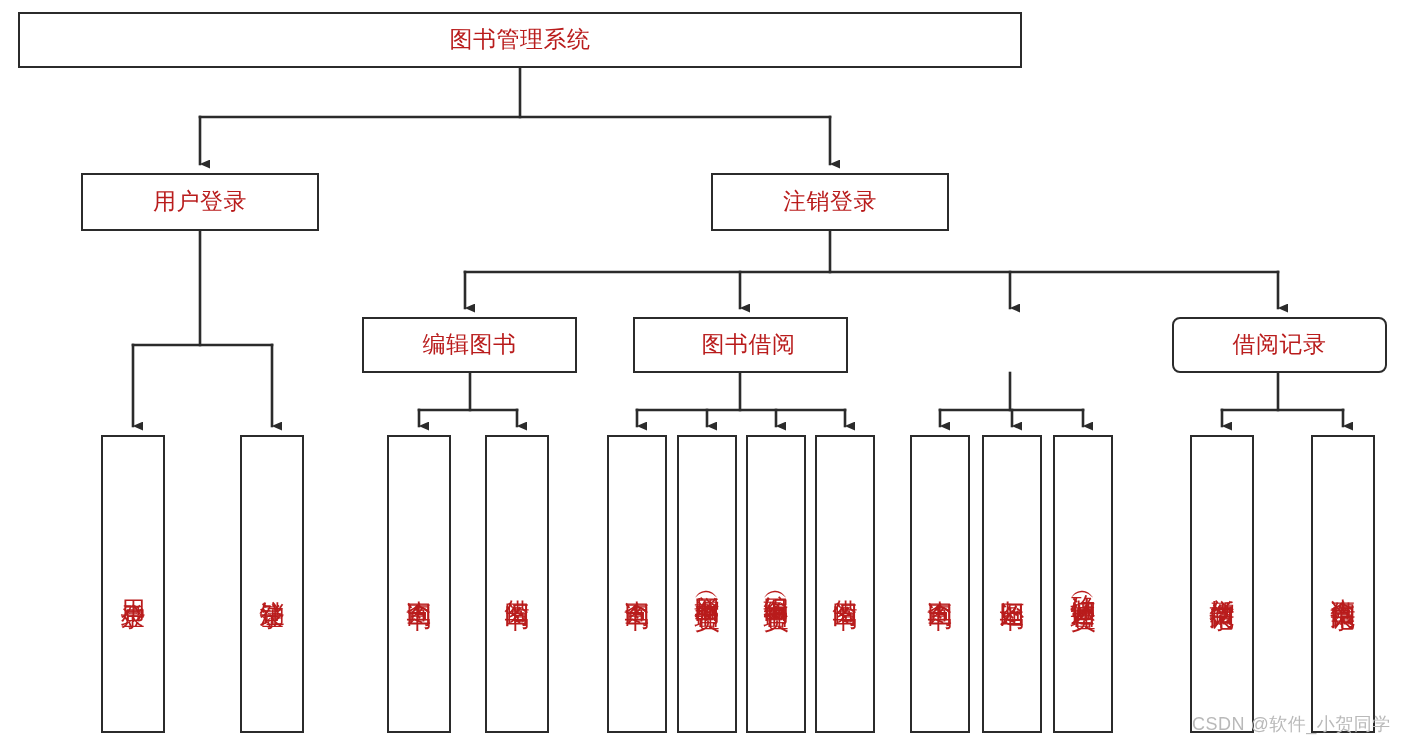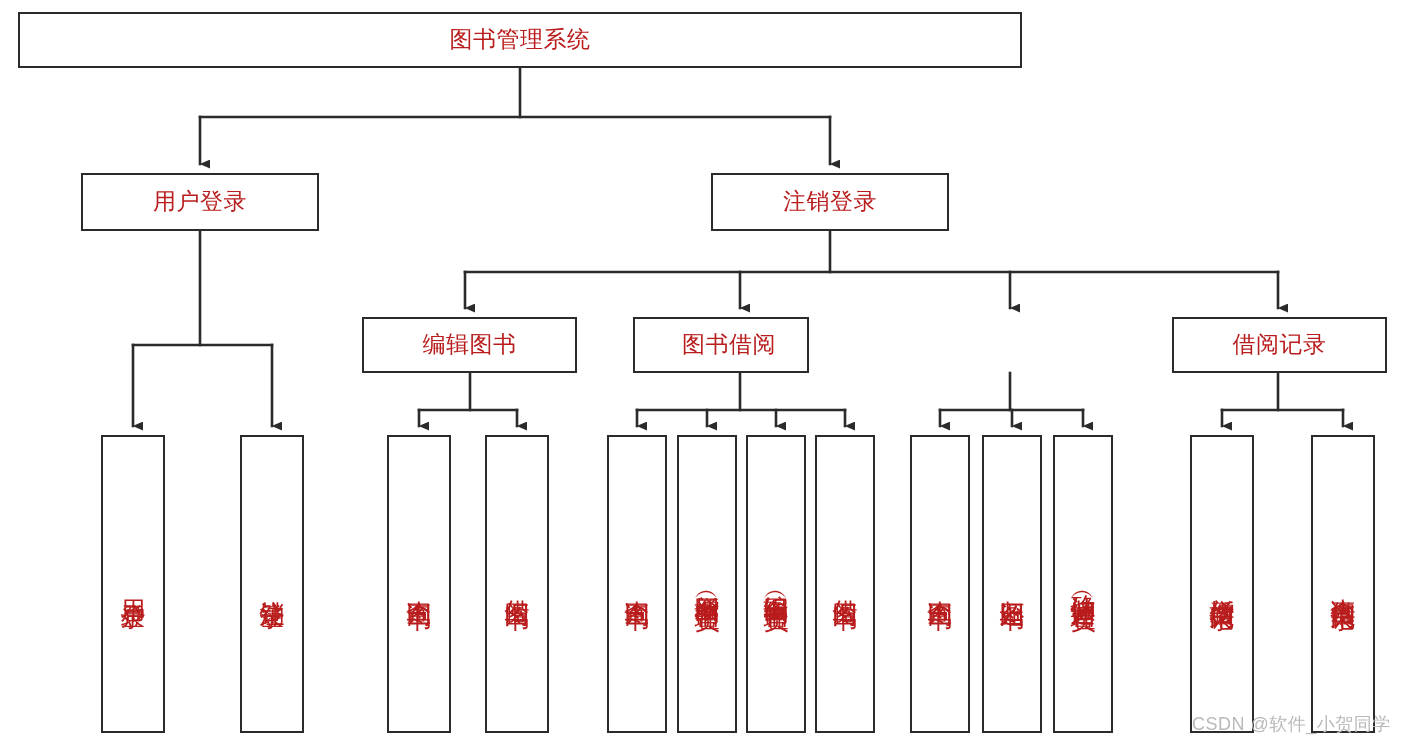--- a/index.html
+++ b/index.html
@@ -127,24 +127,24 @@
   <div class="node-box" style="left:81px; top:173px; width:238px; height:58px;">
     <span class="node-label horizontal">用户登录</span>
   </div>
   <div class="node-box" style="left:711px; top:173px; width:238px; height:58px;">
     <span class="node-label horizontal">注销登录</span>
   </div>
 
   <div class="node-box" style="left:362px; top:317px; width:215px; height:56px;">
     <span class="node-label horizontal">编辑图书</span>
   </div>
-  <div class="node-box" style="left:633px; top:317px; width:176px; height:56px;padding-left:16px;">
+  <div class="node-box" style="left:633px; top:317px; width:215px; height:56px;padding-left:16px;">
     <span class="node-label horizontal">图书借阅</span>
   </div>
-  <div class="node-box" style="left:1172px; top:317px; width:215px; height:56px;">
+  <div class="node-box" style="left:1172px; top:317px; width:215px; height:56px;border-radius:8px;">
     <span class="node-label horizontal">借阅记录</span>
   </div>
 
   <div class="node-box" style="left:101px; top:435px; width:64px; height:298px;">
     <span class="node-label vertical">用户登录</span>
   </div>
   <div class="node-box" style="left:240px; top:435px; width:64px; height:298px;">
     <span class="node-label vertical">注销登录</span>
   </div>
 

